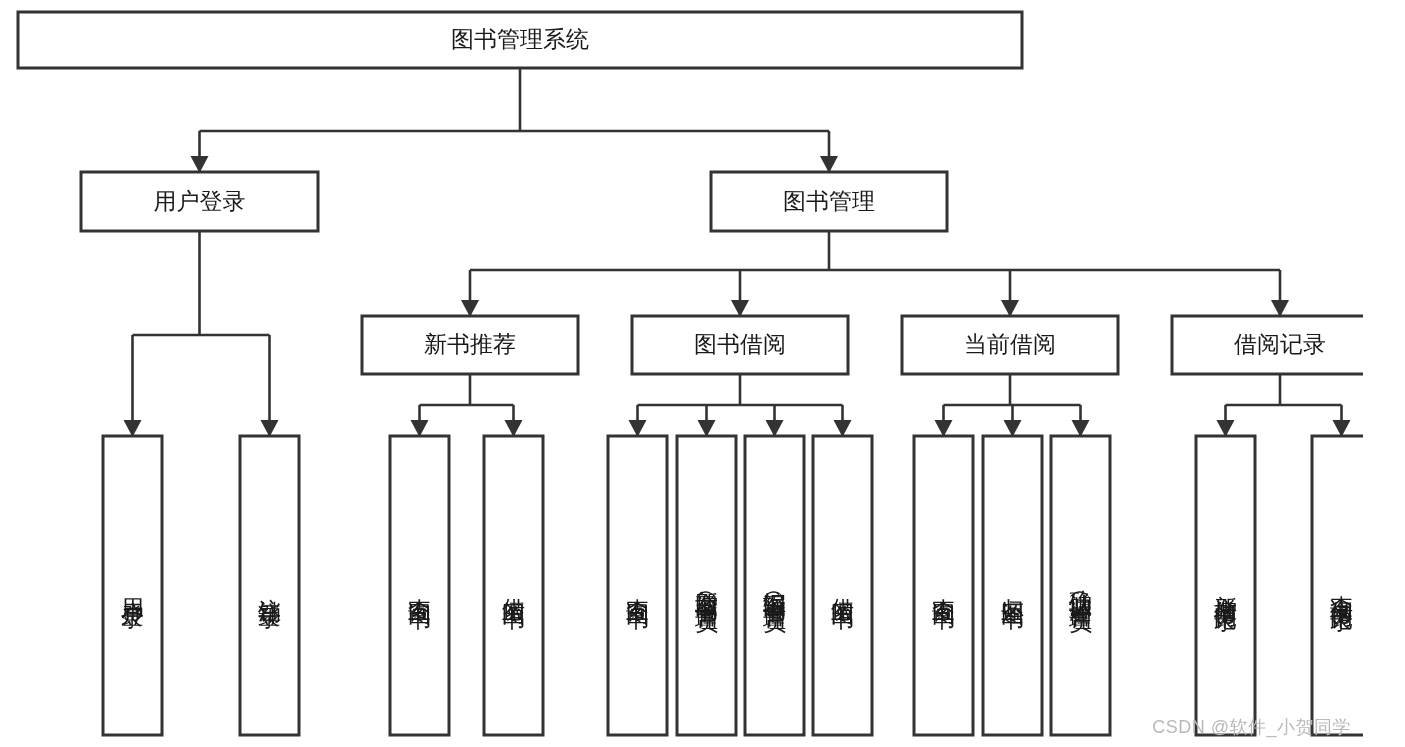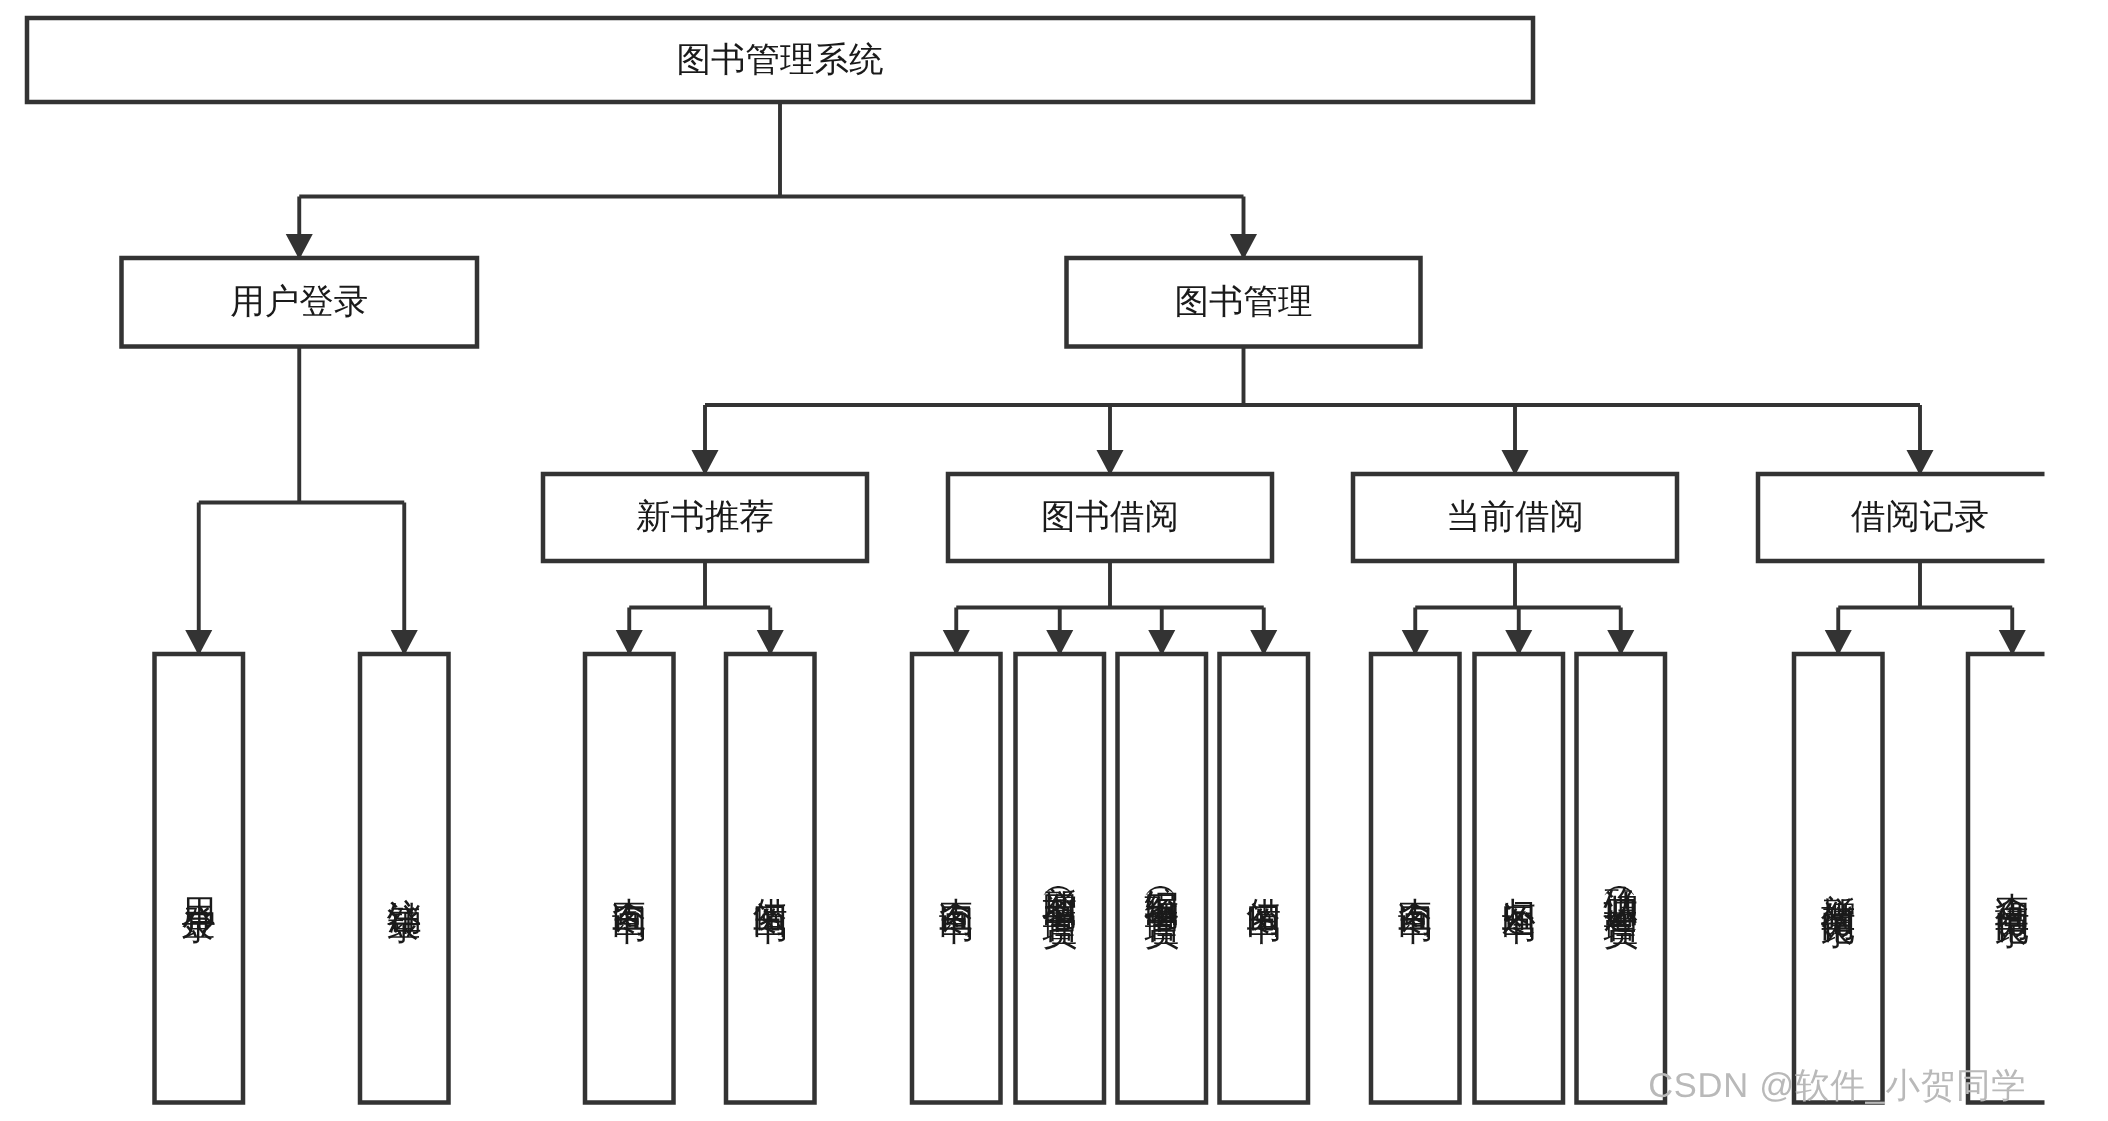--- a/index.html
+++ b/index.html
@@ -60,21 +60,21 @@
     letter-spacing: 3px;
     color: #1a1a1a;
     white-space: nowrap;
     pointer-events: none;
   }
   .watermark {
     position: absolute;
     right: 12px;
     bottom: 8px;
     font-family: "Liberation Sans", "DejaVu Sans", sans-serif;
-    font-size: 23px;
+    font-size: 18px;
     color: #b9b9b9;
     letter-spacing: 0.5px;
     white-space: nowrap;
   }
 </style>
 </head>
 <body>
 
 <div id="diagram-root">
 

